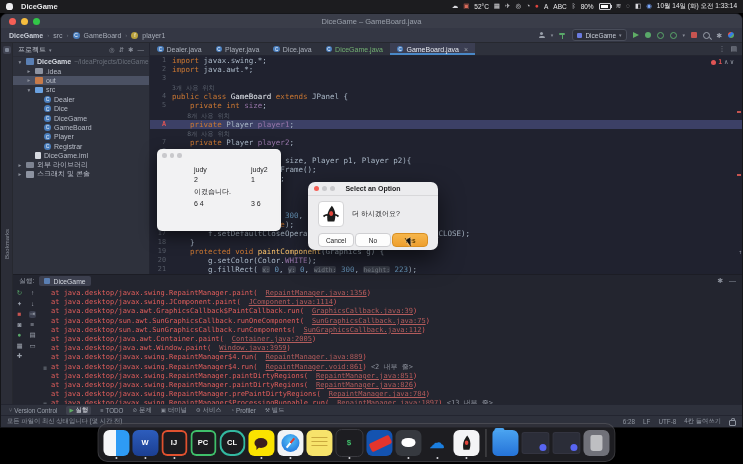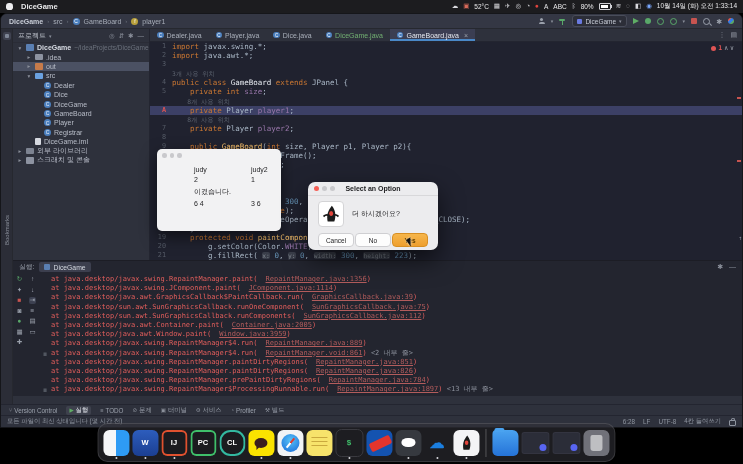--- a/index.html
+++ b/index.html
@@ -226,20 +226,28 @@
         <span class="batt"></span>
         <span class="mb-ic">≋</span>
         <span class="mb-ic">◌</span>
         <span class="mb-ic">◧</span>
         <span class="mb-ic" style="color: rgb(122, 168, 255);">◉</span>
         <span class="mb-item">10월 14일 (화) 오전 1:33:14</span>
       </div>
   </div>
 
   <div class="ide">
+    <div class="titlebar">
+      <div class="traffic">
+        <span class="tl red"></span>
+        <span class="tl yel"></span>
+        <span class="tl grn"></span>
+      </div>
+      <div class="wtitle">DiceGame – GameBoard.java</div>
+    </div>
 
     <div class="navbar">
       <div class="crumbs">
         <span class="crumb b">DiceGame</span>
         <span class="csep">›</span>
         <span class="crumb">src</span>
         <span class="csep">›</span>
         <span class="cic">C</span>
         <span class="crumb">GameBoard</span>
         <span class="csep">›</span>

